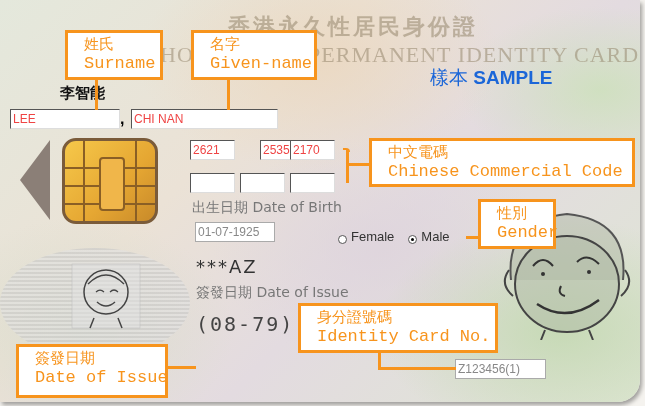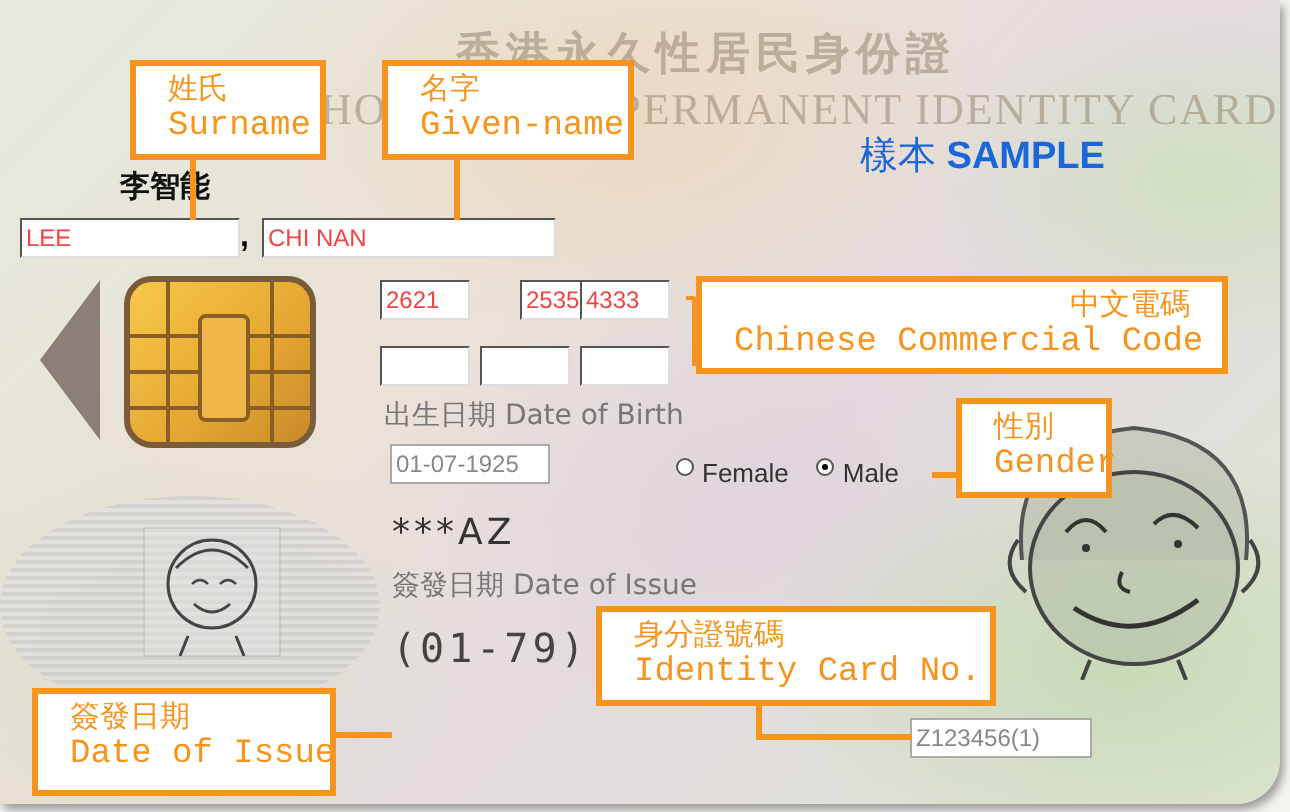--- a/index.html
+++ b/index.html
@@ -27,21 +27,21 @@
     position: absolute; background: #fff; border-top: 1px solid #555; border-left: 1px solid #555; border-bottom: 1px solid #ddd; border-right: 1px solid #ddd;
     font-size: 12px; color: #ef4444; padding: 1px 2px; box-sizing: border-box; height: 20px; line-height: 16px; white-space: nowrap; overflow: hidden;
   }
   .field.gray { color: #888; border-color: #aaa; }
   .comma { left: 120px; top: 110px; font-size: 16px; font-weight: bold; color: #000; }
   .arrow { left: 20px; top: 140px; width: 0; height: 0; border-top: 40px solid transparent; border-bottom: 40px solid transparent; border-right: 30px solid #8b7f77; }
   .chip { left: 62px; top: 138px; width: 96px; height: 86px; border-radius: 14px; background: linear-gradient(135deg,#f6c84a,#e5a632 60%,#c88a2a); border: 3px solid #7a5b3a; box-sizing: border-box; overflow: hidden; }
   .chip .ln { position: absolute; background: #8a5f25; }
   .chip .core { position: absolute; left: 34px; top: 16px; width: 22px; height: 50px; border: 2px solid #8a5f25; border-radius: 4px; background: #f0b64a; }
   .label-gray { font-size: 14px; color: #777; white-space: nowrap; font-family: "DejaVu Sans", sans-serif; }
-  .radio-row { left: 338px; top: 229px; font-size: 13px; color: #333; white-space: nowrap; display: flex; align-items: flex-start; gap: 4px; }
+  .radio-row { left: 338px; top: 229px; font-size: 13px; color: #333; white-space: nowrap; display: flex; align-items: flex-end; gap: 4px; }
   .radio { display: inline-block; width: 9px; height: 9px; border-radius: 50%; border: 1px solid #555; background: #fff; position: relative; box-sizing: border-box; }
   .radio.on::after { content: ""; position: absolute; left: 2px; top: 2px; width: 3px; height: 3px; border-radius: 50%; background: #000; }
   .stars { left: 196px; top: 256px; font-size: 18px; color: #333; letter-spacing: 2px; font-family: "DejaVu Sans", sans-serif; }
   .issue-code { left: 196px; top: 312px; font-size: 20px; color: #444; letter-spacing: 2px; font-family: "DejaVu Sans Mono", monospace; }
   .photo-oval { left: 0; top: 248px; width: 190px; height: 110px; border-radius: 50%; background: repeating-linear-gradient(180deg, rgba(200,200,200,0.6) 0 2px, rgba(225,225,225,0.6) 2px 4px); }
   .ghost { left: 70px; top: 262px; width: 72px; height: 68px; }
   .bigface { left: 497px; top: 200px; width: 140px; height: 140px; }
   .callout { position: absolute; background: #fff; border: 3px solid #f7941d; box-sizing: border-box; color: #f7941d; font-family: "Liberation Mono", monospace; font-size: 17px; line-height: 20px; padding: 1px 16px; white-space: nowrap; }
   .callout .zh { font-family: "DejaVu Sans", sans-serif; font-size: 15px; }
   .connector { position: absolute; background: #f7941d; }
@@ -70,21 +70,21 @@
     <div class="ln" style="left:0;top:26px;width:100%;height:2px;"></div>
     <div class="ln" style="left:0;top:44px;width:100%;height:2px;"></div>
     <div class="ln" style="left:0;top:62px;width:100%;height:2px;"></div>
     <div class="ln" style="left:18px;top:0;width:2px;height:100%;"></div>
     <div class="ln" style="left:70px;top:0;width:2px;height:100%;"></div>
     <div class="core"></div>
   </div>
 
   <div class="field" style="left:190px;top:140px;width:45px;">2621</div>
   <div class="field" style="left:240px;top:140px;width:45px;margin-left:20px;">2535</div>
-  <div class="field" style="left:290px;top:140px;width:45px;">4333</div>
+  <div class="field" style="left:290px;top:140px;width:45px;">2170</div>
   <div class="field" style="left:190px;top:173px;width:45px;"></div>
   <div class="field" style="left:240px;top:173px;width:45px;"></div>
   <div class="field" style="left:290px;top:173px;width:45px;"></div>
 
   <div class="abs label-gray" style="left:192px;top:199px;">出生日期 Date of Birth</div>
   <div class="field gray" style="left:195px;top:222px;width:80px;">01-07-1925</div>
 
   <div class="abs radio-row">
     <span class="radio"></span>
     <span>Female</span>
@@ -98,21 +98,21 @@
     <rect x="2" y="2" width="68" height="64" fill="rgba(225,225,225,0.5)" stroke="#bbb" stroke-width="0.5"></rect>
     <ellipse cx="36" cy="30" rx="22" ry="22" fill="none" stroke="#444" stroke-width="1.5"></ellipse>
     <path d="M18 22 Q36 4 54 22" fill="none" stroke="#444" stroke-width="1.5"></path>
     <path d="M26 30 q4 -4 8 0 M40 30 q4 -4 8 0" fill="none" stroke="#444" stroke-width="1.2"></path>
     <path d="M27 40 Q36 48 45 40" fill="none" stroke="#444" stroke-width="1.5"></path>
     <path d="M24 56 L20 66 M48 56 L52 66" stroke="#444" stroke-width="1.5"></path>
   </svg>
 
   <div class="abs stars">***AZ</div>
   <div class="abs label-gray" style="left:196px;top:284px;">簽發日期 Date of Issue</div>
-  <div class="abs issue-code">(01-79)</div>
+  <div class="abs issue-code">(08-79)</div>
 
   <svg class="abs bigface" viewBox="0 0 140 140">
     <path d="M14 80 Q8 20 70 14 Q132 20 126 80" fill="rgba(170,180,160,0.45)" stroke="#555" stroke-width="2"></path>
     <ellipse cx="70" cy="84" rx="52" ry="48" fill="rgba(175,185,165,0.5)" stroke="#444" stroke-width="2"></ellipse>
     <path d="M12 70 q-10 14 4 26 M128 70 q10 14 -4 26" fill="none" stroke="#444" stroke-width="2"></path>
     <path d="M36 66 q10 -12 20 0 M80 62 q10 -10 22 2" fill="none" stroke="#333" stroke-width="2"></path>
     <circle cx="46" cy="74" r="2" fill="#333"></circle>
       <circle cx="92" cy="72" r="2" fill="#333"></circle>
     <path d="M64 86 q-4 8 4 10" fill="none" stroke="#333" stroke-width="2"></path>
     <path d="M40 104 Q70 124 102 100" fill="none" stroke="#333" stroke-width="2.5"></path>
@@ -129,21 +129,21 @@
 
   <div class="callout" style="left:191px;top:30px;width:126px;height:50px;">
     <div class="zh">名字</div>
     <div>Given-name</div>
   </div>
   <div class="connector" style="left:227px;top:80px;width:3px;height:30px;"></div>
 
   <div class="connector" style="left:343px;top:148px;width:5px;height:2px;background:transparent;border-right:2px solid #f7941d;border-top:2px solid #f7941d;border-radius:0 6px 0 0;"></div>
   <div class="connector" style="left:346px;top:149px;width:3px;height:34px;"></div>
   <div class="connector" style="left:349px;top:163px;width:20px;height:3px;"></div>
-  <div class="callout" style="left:348px;top:138px;width:266px;height:49px;text-align:right;">
+  <div class="callout" style="left:369px;top:138px;width:266px;height:49px;">
     <div class="zh">中文電碼</div>
     <div>Chinese Commercial Code</div>
   </div>
 
   <div class="connector" style="left:466px;top:236px;width:14px;height:3px;"></div>
   <div class="callout" style="left:478px;top:199px;width:78px;height:50px;">
     <div class="zh">性別</div>
     <div>Gender</div>
   </div>
 

